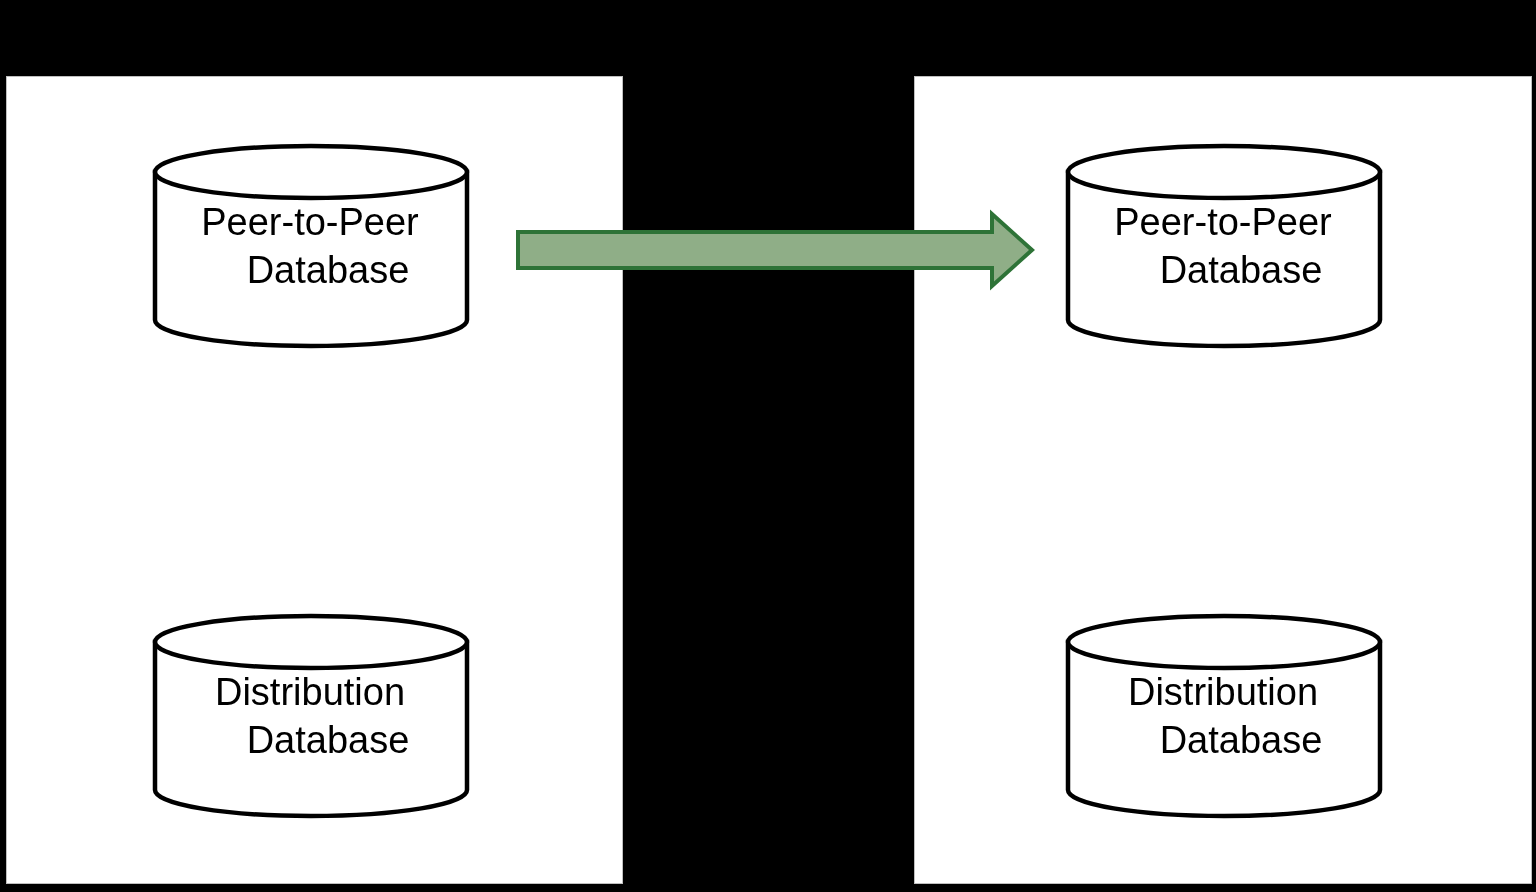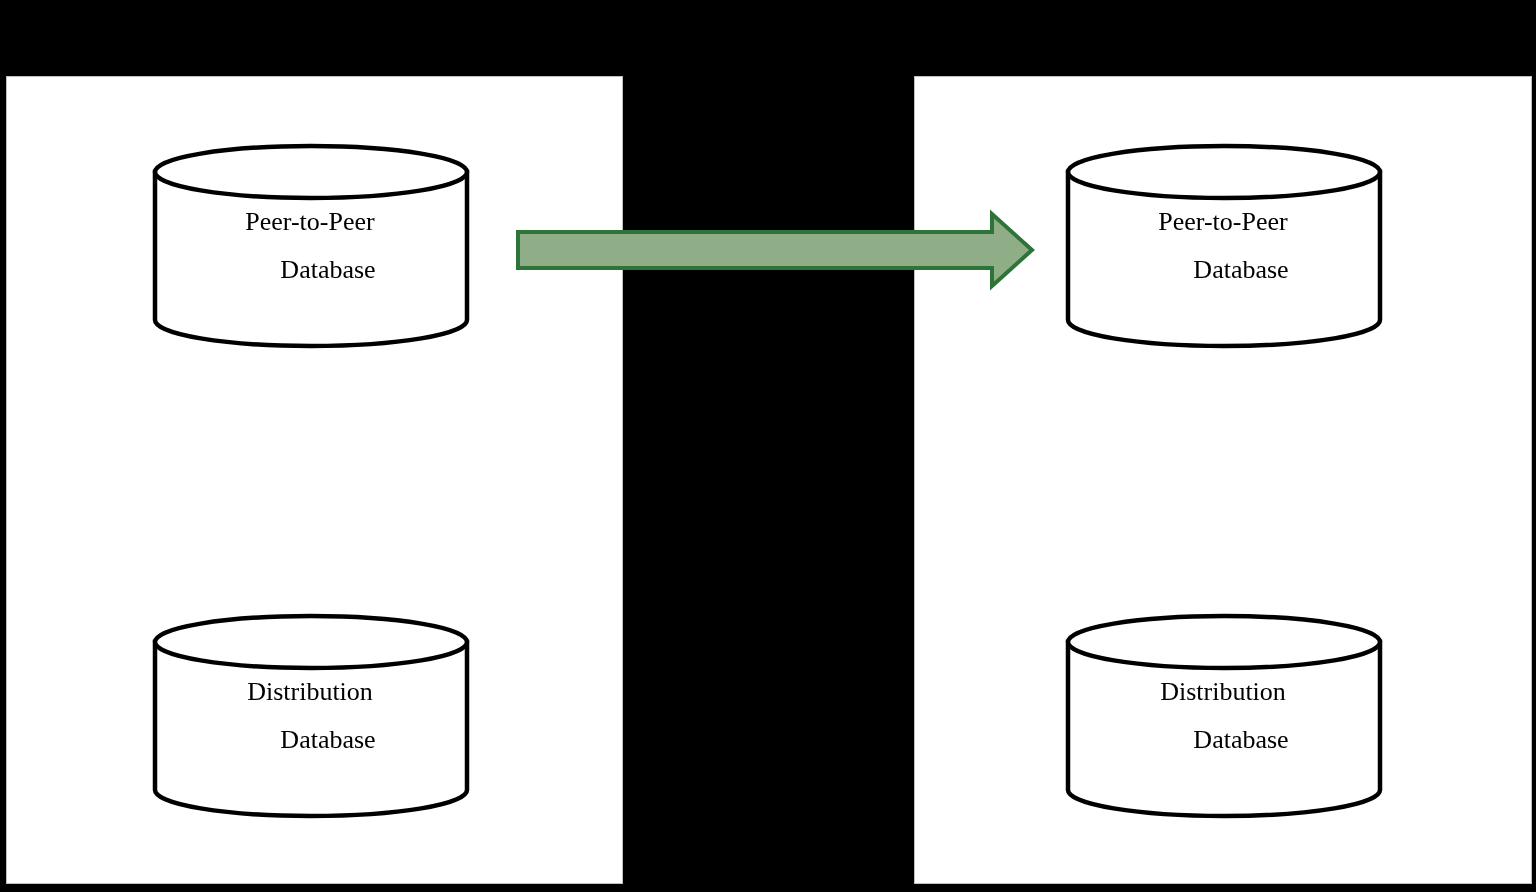--- a/index.html
+++ b/index.html
@@ -45,27 +45,26 @@
     position: absolute;
     left: 0;
     top: 0;
     width: 316px;
     height: 204px;
     display: flex;
     flex-direction: column;
     align-items: center;
     justify-content: center;
     color: #000000;
-    font-size: 26px;
+    font-size: 38px;
     line-height: 48px;
     letter-spacing: 0px;
     text-align: center;
     white-space: nowrap;
     user-select: none;
-    font-family: Liberation Serif, serif;
   }
   .db-label .l2 { margin-top: 0px; margin-left: 36px; }
 
   
   #db-p2p-left  { left: 152px;  top: 144px; }
   #db-dist-left { left: 152px;  top: 614px; }
   
   #db-p2p-right  { left: 1065px; top: 144px; }
   #db-dist-right { left: 1065px; top: 614px; }
 

